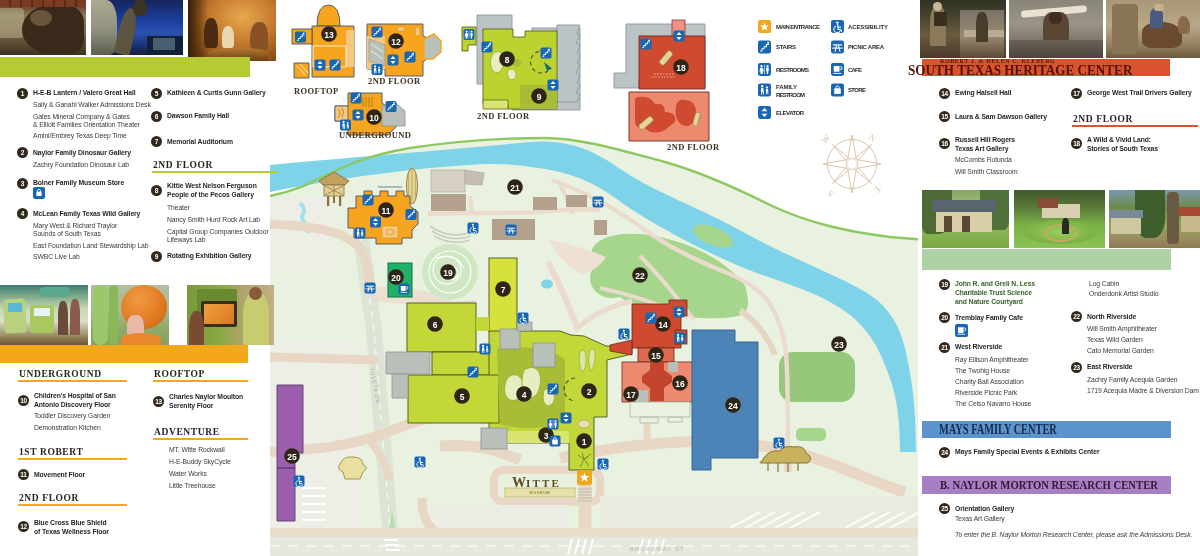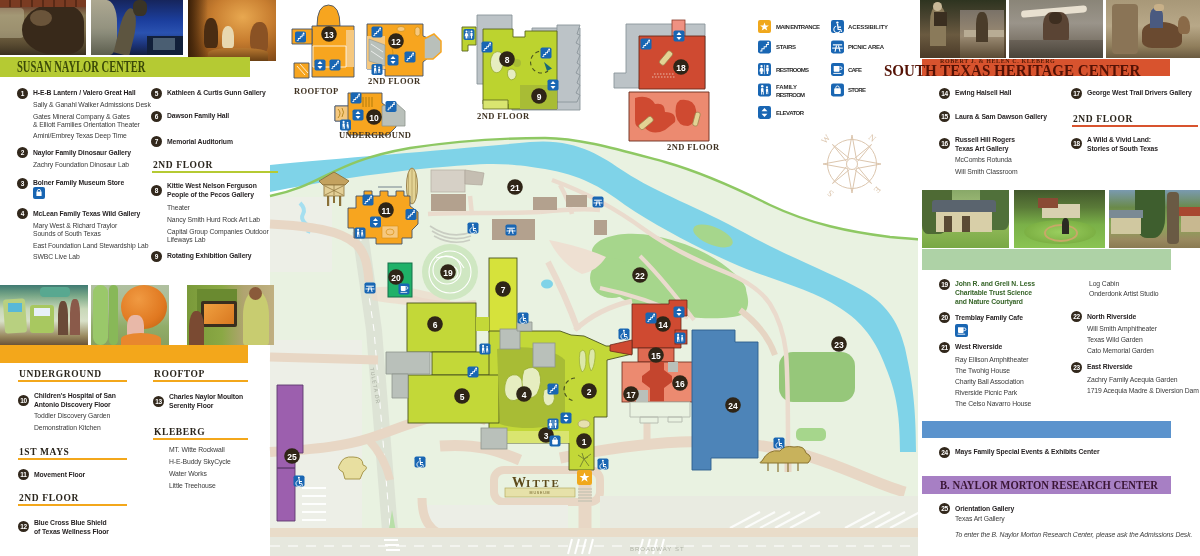--- a/index.html
+++ b/index.html
@@ -678,21 +678,20 @@
 
 <div class="ph" style="left:188px;top:0;width:88px;height:61px;background:radial-gradient(ellipse at 62% 28%,#e8a850 0%,#c87e30 38%,#9a5a1e 68%,#5a3210 100%);">
   <div class="abs" style="left:0;top:0;width:20px;height:61px;background:linear-gradient(90deg,#3a2008 0%,rgba(90,50,16,0) 100%);"></div>
   <div class="abs" style="left:16px;top:18px;width:14px;height:30px;background:#4a2c12;border-radius:45% 45% 20% 20%;"></div>
   <div class="abs" style="left:34px;top:26px;width:12px;height:22px;background:#e8d8b0;border-radius:45% 45% 20% 20%;"></div>
   <div class="abs" style="left:62px;top:22px;width:18px;height:30px;background:#8a5224;border-radius:50% 40% 20% 30%;"></div>
   <div class="abs" style="left:20px;top:48px;width:60px;height:13px;background:linear-gradient(180deg,#b87830,#6a4014);border-radius:40% 40% 0 0;"></div>
 </div>
 
 <div class="bar" style="left:0;top:57px;width:250px;height:20px;background:#b5ca33;"></div>
-<div class="bar" style="left:17px;top:57px;height:20px;line-height:20px;font-size:17px;color:#3b4a08;"><span style="display:inline-block;transform:scaleX(0.62);transform-origin:0 50%;">SUSAN NAYLOR CENTER</span></div>
 
 <div class="bg" style="left:17px;top:87.5px;">1</div>
 <div class="it" style="left:33px;top:89px;">H-E-B Lantern / Valero Great Hall</div>
 <div class="su" style="left:33px;top:101px;">Sally &amp; Ganahl Walker Admissions Desk</div>
 <div class="su" style="left:33px;top:112.5px;">Gates Mineral Company &amp; Gates</div>
 <div class="su" style="left:33px;top:120.5px;">&amp; Elliott Families Orientation Theater</div>
 <div class="su" style="left:33px;top:131.5px;">Amini/Embrey Texas Deep Time</div>
 
 <div class="bg" style="left:17px;top:147px;">2</div>
 <div class="it" style="left:33px;top:148.5px;">Naylor Family Dinosaur Gallery</div>
@@ -768,41 +767,41 @@
 
 <div class="hd" style="left:19px;top:369px;">UNDERGROUND</div>
 <div class="ul" style="left:18px;top:379.5px;width:109px;background:#f3a71b;"></div>
 
 <div class="bg" style="left:18px;top:394.5px;">10</div>
 <div class="it" style="left:34px;top:392px;">Children's Hospital of San</div>
 <div class="it" style="left:34px;top:401px;">Antonio Discovery Floor</div>
 <div class="su" style="left:34px;top:412px;">Toddler Discovery Garden</div>
 <div class="su" style="left:34px;top:423.5px;">Demonstration Kitchen</div>
 
-<div class="hd" style="left:19px;top:447px;">1ST MAYS</div>
+<div class="hd" style="left:19px;top:447px;">1ST ROBERT</div>
 <div class="ul" style="left:18px;top:457.5px;width:109px;background:#f3a71b;"></div>
 
 <div class="bg" style="left:18px;top:469px;">11</div>
 <div class="it" style="left:34px;top:470.5px;">Movement Floor</div>
 
 <div class="hd" style="left:19px;top:493px;">2ND FLOOR</div>
 <div class="ul" style="left:18px;top:503.5px;width:109px;background:#f3a71b;"></div>
 
 <div class="bg" style="left:18px;top:521px;">12</div>
 <div class="it" style="left:34px;top:519px;">Blue Cross Blue Shield</div>
 <div class="it" style="left:34px;top:528px;">of Texas Wellness Floor</div>
 
 <div class="hd" style="left:154px;top:369px;">ROOFTOP</div>
 <div class="ul" style="left:153px;top:379.5px;width:95px;background:#f3a71b;"></div>
 
 <div class="bg" style="left:153px;top:395.5px;">13</div>
 <div class="it" style="left:169px;top:393px;">Charles Naylor Moulton</div>
 <div class="it" style="left:169px;top:402px;">Serenity Floor</div>
 
-<div class="hd" style="left:154px;top:427px;">KLEBERG</div>
+<div class="hd" style="left:154px;top:427px;">ADVENTURE</div>
 <div class="ul" style="left:153px;top:437.5px;width:95px;background:#f3a71b;"></div>
 
 <div class="su" style="left:169px;top:445.5px;">MT. Witte Rockwall</div>
 <div class="su" style="left:169px;top:457.5px;">H-E-Buddy SkyCycle</div>
 <div class="su" style="left:169px;top:469.5px;">Water Works</div>
 <div class="su" style="left:169px;top:481.5px;">Little Treehouse</div>
 
 <div class="ph" style="left:920px;top:0;width:86px;height:58px;background:linear-gradient(180deg,#2e3420 0%,#4a4430 30%,#6a5a40 60%,#4a3a28 100%);">
   <div class="abs" style="left:10px;top:6px;width:16px;height:40px;background:#8a7a5a;border-radius:40% 40% 0 0;"></div>
   <div class="abs" style="left:13px;top:2px;width:9px;height:9px;background:#c8b898;border-radius:50%;"></div>
@@ -822,21 +821,21 @@
 <div class="ph" style="left:1106px;top:0;width:94px;height:58px;background:linear-gradient(180deg,#a89878 0%,#b8a888 45%,#907e5c 80%,#6a5a40 100%);">
   <div class="abs" style="left:6px;top:4px;width:26px;height:50px;background:#8a7456;border-radius:4px;"></div>
   <div class="abs" style="left:36px;top:22px;width:40px;height:26px;background:#6a4a30;border-radius:40% 50% 25% 25%;"></div>
   <div class="abs" style="left:44px;top:8px;width:13px;height:20px;background:#4a5a80;border-radius:40% 40% 0 0;"></div>
   <div class="abs" style="left:48px;top:4px;width:10px;height:7px;background:#c8b088;border-radius:40%;"></div>
   <div class="abs" style="left:72px;top:16px;width:12px;height:18px;background:#8a6a48;border-radius:45% 55% 30% 30%;"></div>
 </div>
 
 <div class="bar" style="left:922px;top:58.5px;width:248px;height:17.5px;background:#d8532e;"></div>
 <div class="bar" style="left:940px;top:58px;height:6.5px;line-height:6.5px;font-size:6px;color:#541b07;letter-spacing:0.6px;">ROBERT J. &amp; HELEN C. KLEBERG</div>
-<div class="bar" style="left:884px;top:65px;height:11px;line-height:11px;font-size:16px;color:#541205;"><span style="display:inline-block;transform:scaleX(0.94);transform-origin:0 50%;">SOUTH TEXAS HERITAGE CENTER</span></div>
+<div class="bar" style="left:908px;top:65px;height:11px;line-height:11px;font-size:14px;color:#541205;"><span style="display:inline-block;transform:scaleX(0.94);transform-origin:0 50%;">SOUTH TEXAS HERITAGE CENTER</span></div>
 
 <div class="bg" style="left:939px;top:87.5px;">14</div>
 <div class="it" style="left:955px;top:89px;">Ewing Halsell Hall</div>
 
 <div class="bg" style="left:939px;top:111px;">15</div>
 <div class="it" style="left:955px;top:112.5px;">Laura &amp; Sam Dawson Gallery</div>
 
 <div class="bg" style="left:939px;top:138px;">16</div>
 <div class="it" style="left:955px;top:135.5px;">Russell Hill Rogers</div>
 <div class="it" style="left:955px;top:144.5px;">Texas Art Gallery</div>
@@ -912,20 +911,21 @@
 <div class="su" style="left:1087px;top:324.5px;">Will Smith Amphitheater</div>
 <div class="su" style="left:1087px;top:335.5px;">Texas Wild Garden</div>
 <div class="su" style="left:1087px;top:346.5px;">Cato Memorial Garden</div>
 
 <div class="bg" style="left:1071px;top:361.5px;">23</div>
 <div class="it" style="left:1087px;top:363px;">East Riverside</div>
 <div class="su" style="left:1087px;top:375.5px;">Zachry Family Acequia Garden</div>
 <div class="su" style="left:1087px;top:386.5px;">1719 Acequia Madre &amp; Diversion Dam</div>
 
 <div class="bar" style="left:922px;top:420.5px;width:249px;height:17px;background:#5b93cd;"></div>
+<div class="bar" style="left:939px;top:420.5px;height:17px;line-height:17px;font-size:14px;color:#15294d;"><span style="display:inline-block;transform:scaleX(0.74);transform-origin:0 50%;">MAYS FAMILY CENTER</span></div>
 
 <div class="bg" style="left:939px;top:446.5px;">24</div>
 <div class="it" style="left:955px;top:448px;">Mays Family Special Events &amp; Exhibits Center</div>
 
 <div class="bar" style="left:922px;top:475.5px;width:249px;height:18.5px;background:#a77fc4;"></div>
 <div class="bar" style="left:940px;top:475.5px;height:18.5px;line-height:18.5px;font-size:13.5px;color:#3a1535;"><span style="display:inline-block;transform:scaleX(0.79);transform-origin:0 50%;">B. NAYLOR MORTON RESEARCH CENTER</span></div>
 
 <div class="bg" style="left:939px;top:503px;">25</div>
 <div class="it" style="left:955px;top:504.5px;">Orientation Gallery</div>
 <div class="su" style="left:955px;top:514.5px;">Texas Art Gallery</div>

